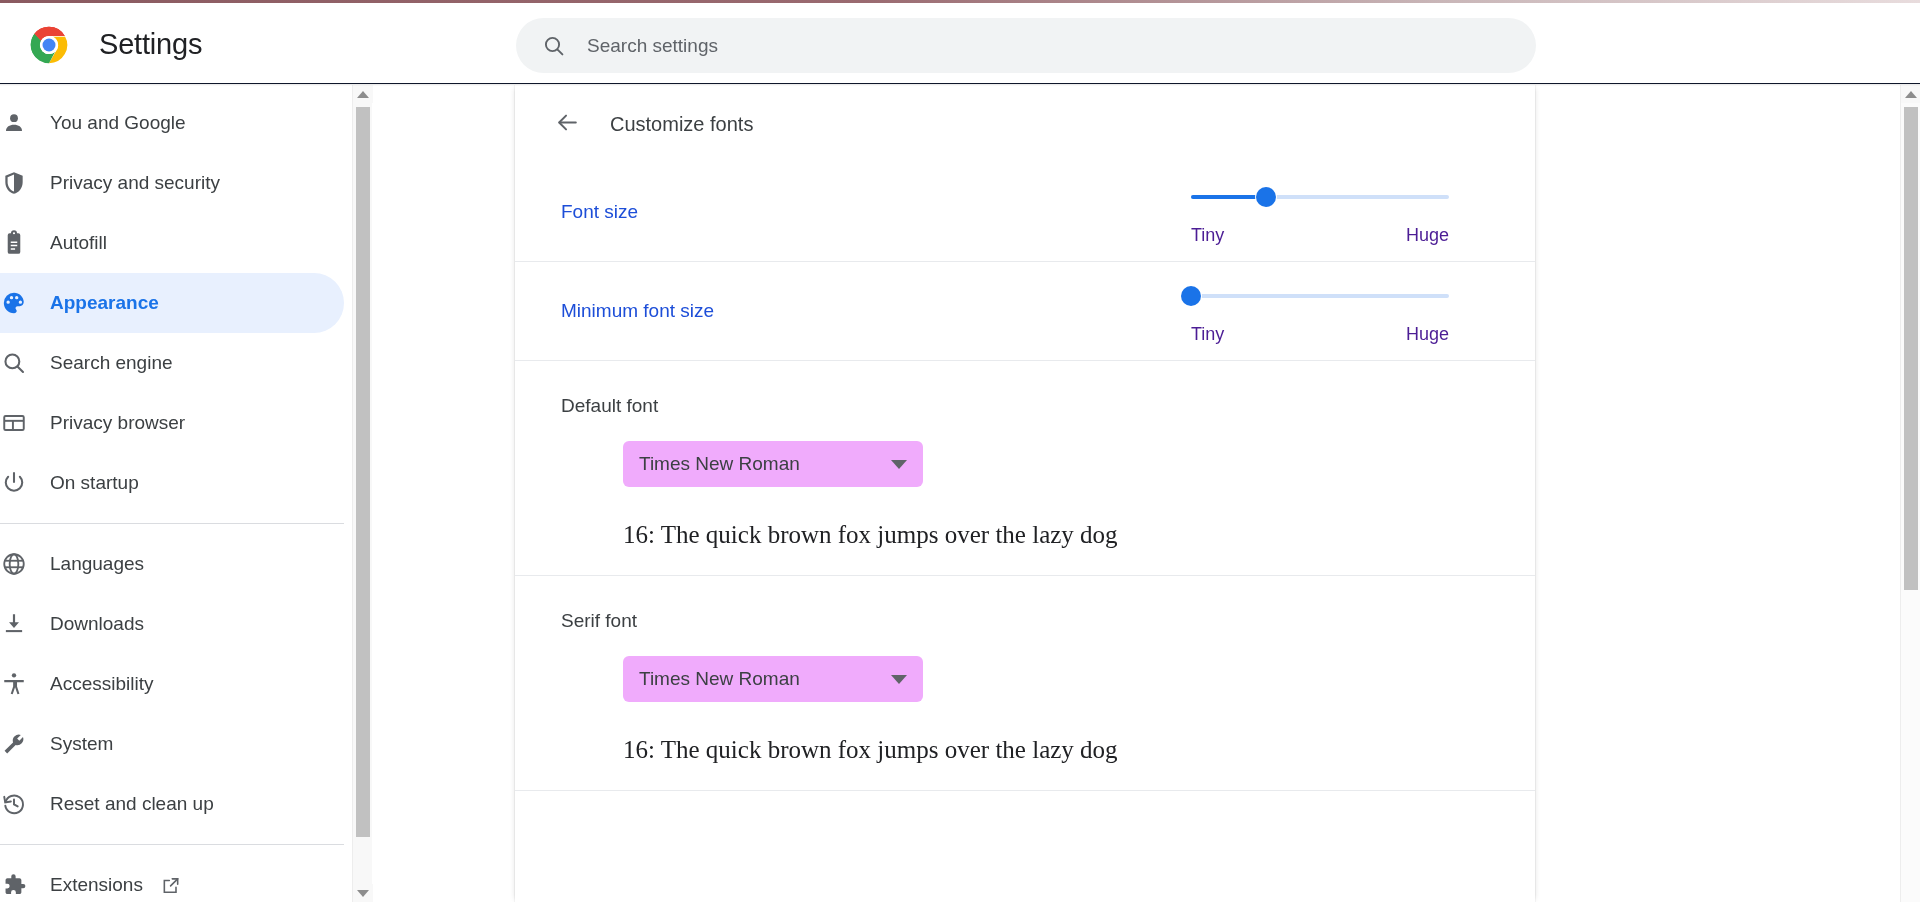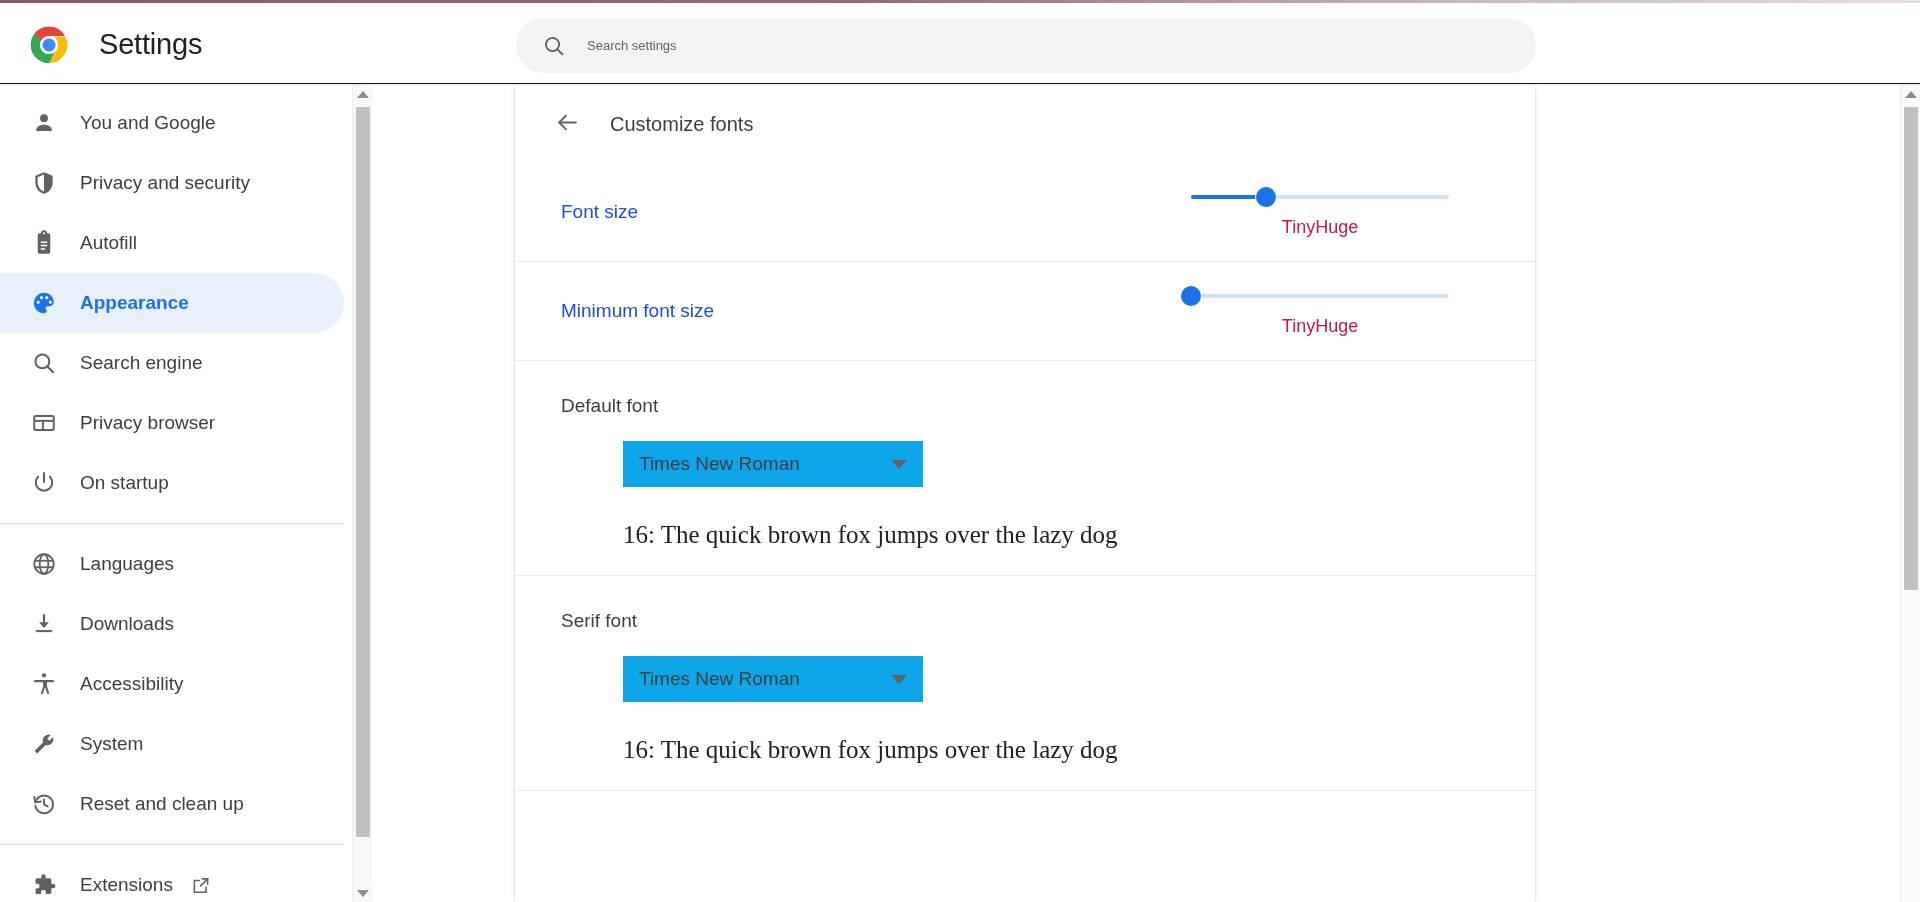--- a/index.html
+++ b/index.html
@@ -91,21 +91,21 @@
   .search-input {
     position: absolute;
     left: 71px;
     top: 0;
     width: 920px;
     height: 55px;
     border: 0;
     outline: 0;
     background: transparent;
     font-family: "Liberation Sans", sans-serif;
-    font-size: 13px;
+    font-size: 19px;
     color: #202124;
   }
   .search-input::placeholder { color: #5f6368; opacity: 1; }
 
   
   .body-area {
     position: absolute;
     top: 85px; left: 0;
     width: 1920px;
     height: 817px;
@@ -121,21 +121,20 @@
     background: #ffffff;
     overflow: hidden;
   }
   .nav-list { padding-top: 8px; }
 
   .nav-item {
     position: relative;
     display: flex;
     align-items: center;
     height: 60px;
-    padding-left: 30px;
     border-top-right-radius: 30px;
     border-bottom-right-radius: 30px;
     margin-right: 8px;
     cursor: pointer;
   }
   .nav-item .nav-icon {
     width: 28px;
     height: 28px;
     margin-right: 22px;
     flex: 0 0 28px;
@@ -296,46 +295,46 @@
     top: -8px;
     width: 20px; height: 20px;
     margin-left: -10px;
     border-radius: 50%;
     background: #1a73e8;
     box-shadow: 0 0 0 1px rgba(255,255,255,0.9);
     cursor: pointer;
   }
   .slider-marks {
     display: flex;
-    justify-content: center;
-    margin-top: 18px;
+    justify-content: space-between;
+    margin-top: 26px;
     font-size: 18px;
-    color: #be185d;
+    color: #4c1d95;
   }
 
   
   .font-section {
     padding: 34px 30px 26px 46px;
   }
   .font-section-label {
     font-size: 19px;
     color: #3c4043;
     margin-bottom: 24px;
   }
   .select-row { padding-left: 62px; }
 
   .font-select {
     position: relative;
     display: inline-flex;
     align-items: center;
     width: 300px;
     height: 46px;
-    background: #0ea5e9;
+    background: #f0abfc;
     border: 0;
-    border-radius: 0;
+    border-radius: 6px;
     padding: 0 16px;
     font-family: "Liberation Sans", sans-serif;
     font-size: 19px;
     color: #3c4043;
     cursor: pointer;
   }
   .font-select-value { flex: 1 1 auto; white-space: nowrap; }
   .select-caret {
     width: 0; height: 0;
     border-left: 8px solid transparent;

